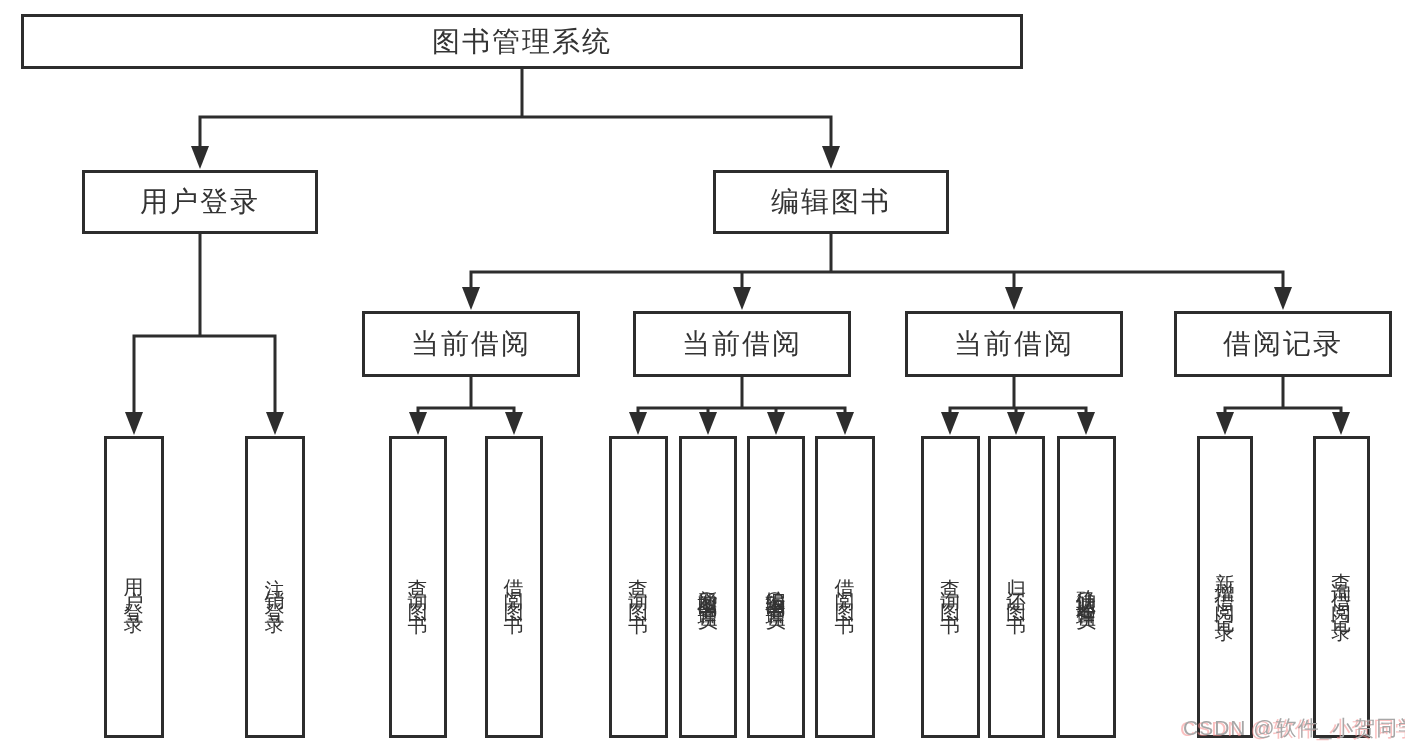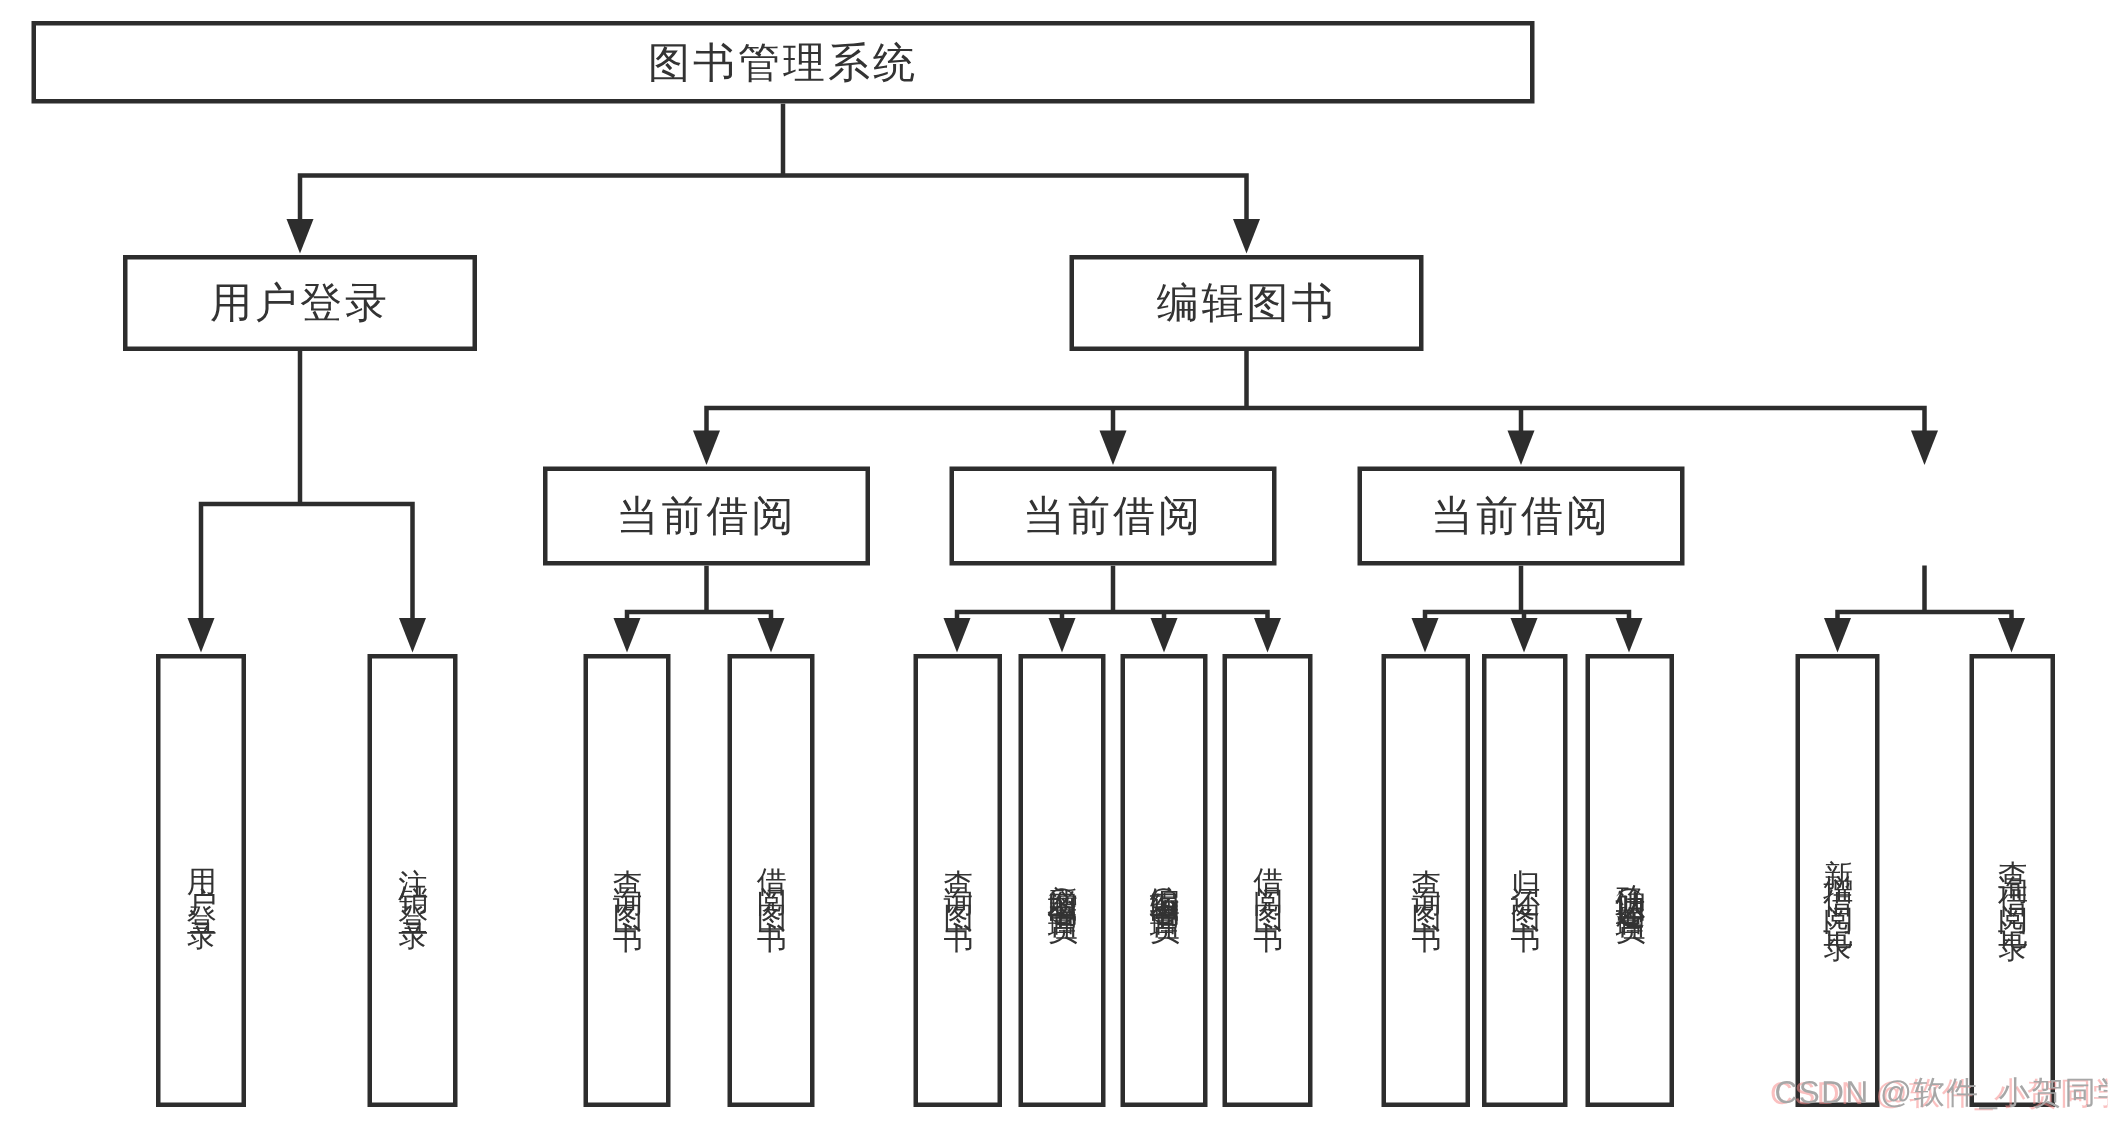--- a/index.html
+++ b/index.html
@@ -88,20 +88,21 @@
   </svg>
 
   <div class="box h" style="left:21px; top:14px; width:1002px; height:55px;">图书管理系统</div>
 
   <div class="box h" style="left:82px; top:170px; width:236px; height:64px;">用户登录</div>
   <div class="box h" style="left:713px; top:170px; width:236px; height:64px;">编辑图书</div>
 
   <div class="box h" style="left:362px; top:311px; width:218px; height:66px;">当前借阅</div>
   <div class="box h" style="left:633px; top:311px; width:218px; height:66px;">当前借阅</div>
   <div class="box h" style="left:905px; top:311px; width:218px; height:66px;">当前借阅</div>
+  <div class="box h" style="left:1174px; top:311px; width:218px; height:66px;">借阅记录</div>
 
   <div class="box v" style="left:104px; top:436px; width:60px; height:302px;">用户登录</div>
   <div class="box v" style="left:245px; top:436px; width:60px; height:302px;">注销登录</div>
 
   <div class="box v" style="left:389px; top:436px; width:58px; height:302px;">查询图书</div>
   <div class="box v" style="left:485px; top:436px; width:58px; height:302px;">借阅图书</div>
 
   <div class="box v" style="left:609px; top:436px; width:59px; height:302px;">查询图书</div>
   <div class="box v long" style="left:679px; top:436px; width:58px; height:302px;">新增图书（管理员）</div>
   <div class="box v long" style="left:747px; top:436px; width:58px; height:302px;">编辑图书（管理员）</div>

